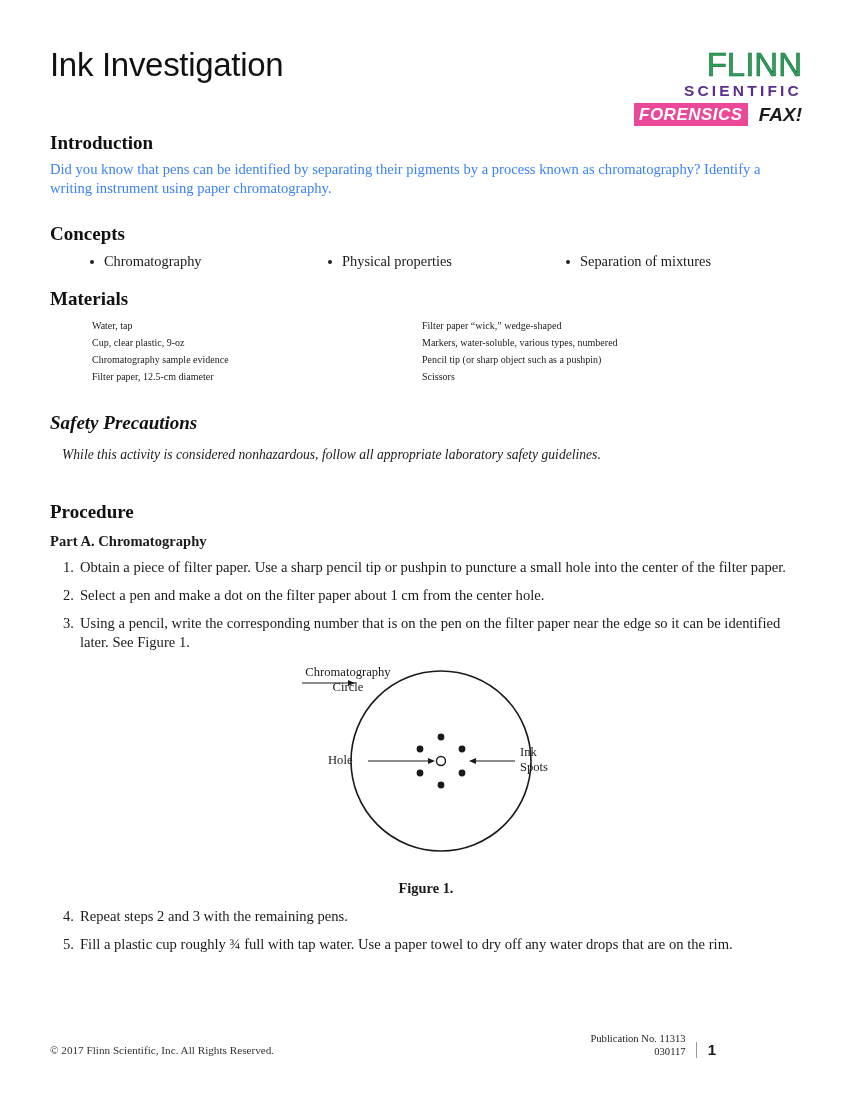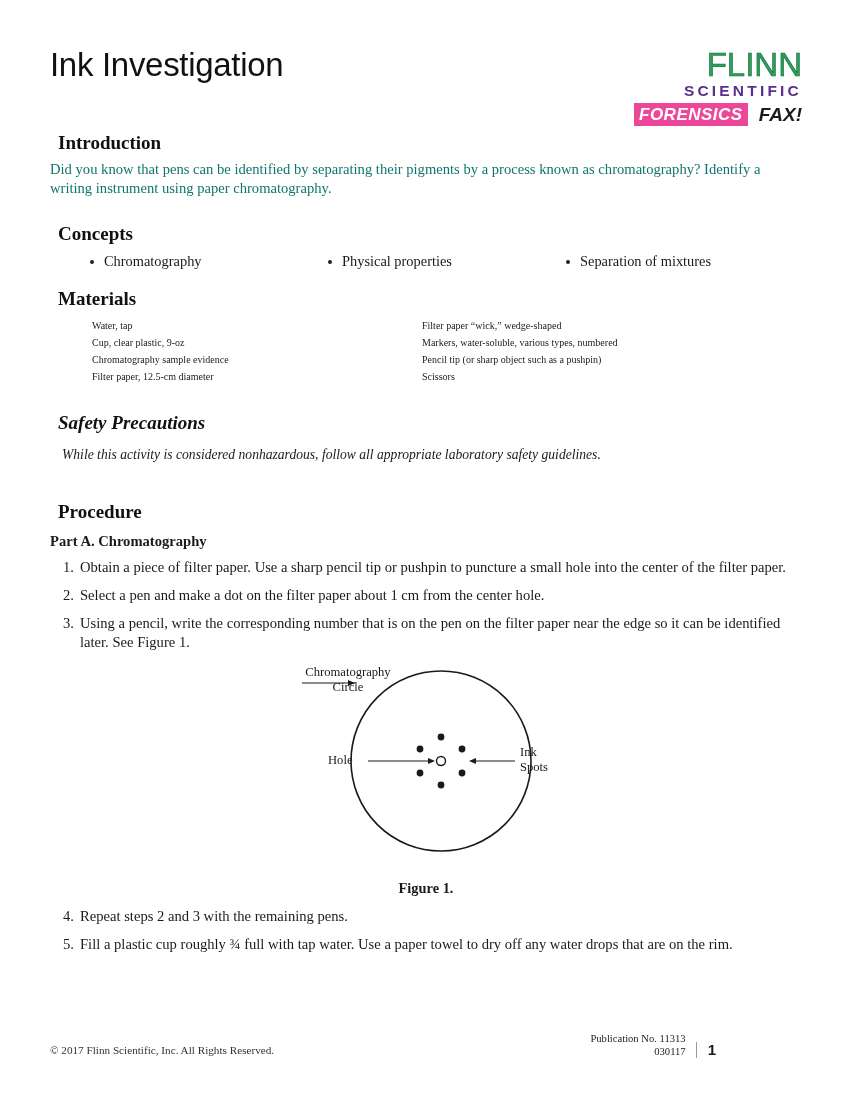--- a/index.html
+++ b/index.html
@@ -102,32 +102,32 @@
     font-size: 19px;
     line-height: 1;
     padding-top: 2px;
   }
 
   
   h2.section {
     font-family: "Liberation Serif", serif;
     font-weight: bold;
     font-size: 19px;
-    margin: 0 0 6px 8px;
+    margin: 0 0 6px 0;
     color: #111;
   }
   h2.section.italic {
     font-style: italic;
   }
   .sec-intro { margin-top: 4px; }
   .body-text {
     font-size: 14.6px;
     line-height: 1.28;
     margin: 0;
-    color: #0f766e;
+    color: #3b82f6;
   }
   .safety-text {
     font-size: 13.6px;
     font-style: italic;
     line-height: 1.3;
     margin: 12px;
   }
   .spacer-lg { height: 26px; }
   .spacer-md { height: 18px; }
   .spacer-sm { height: 10px; }

